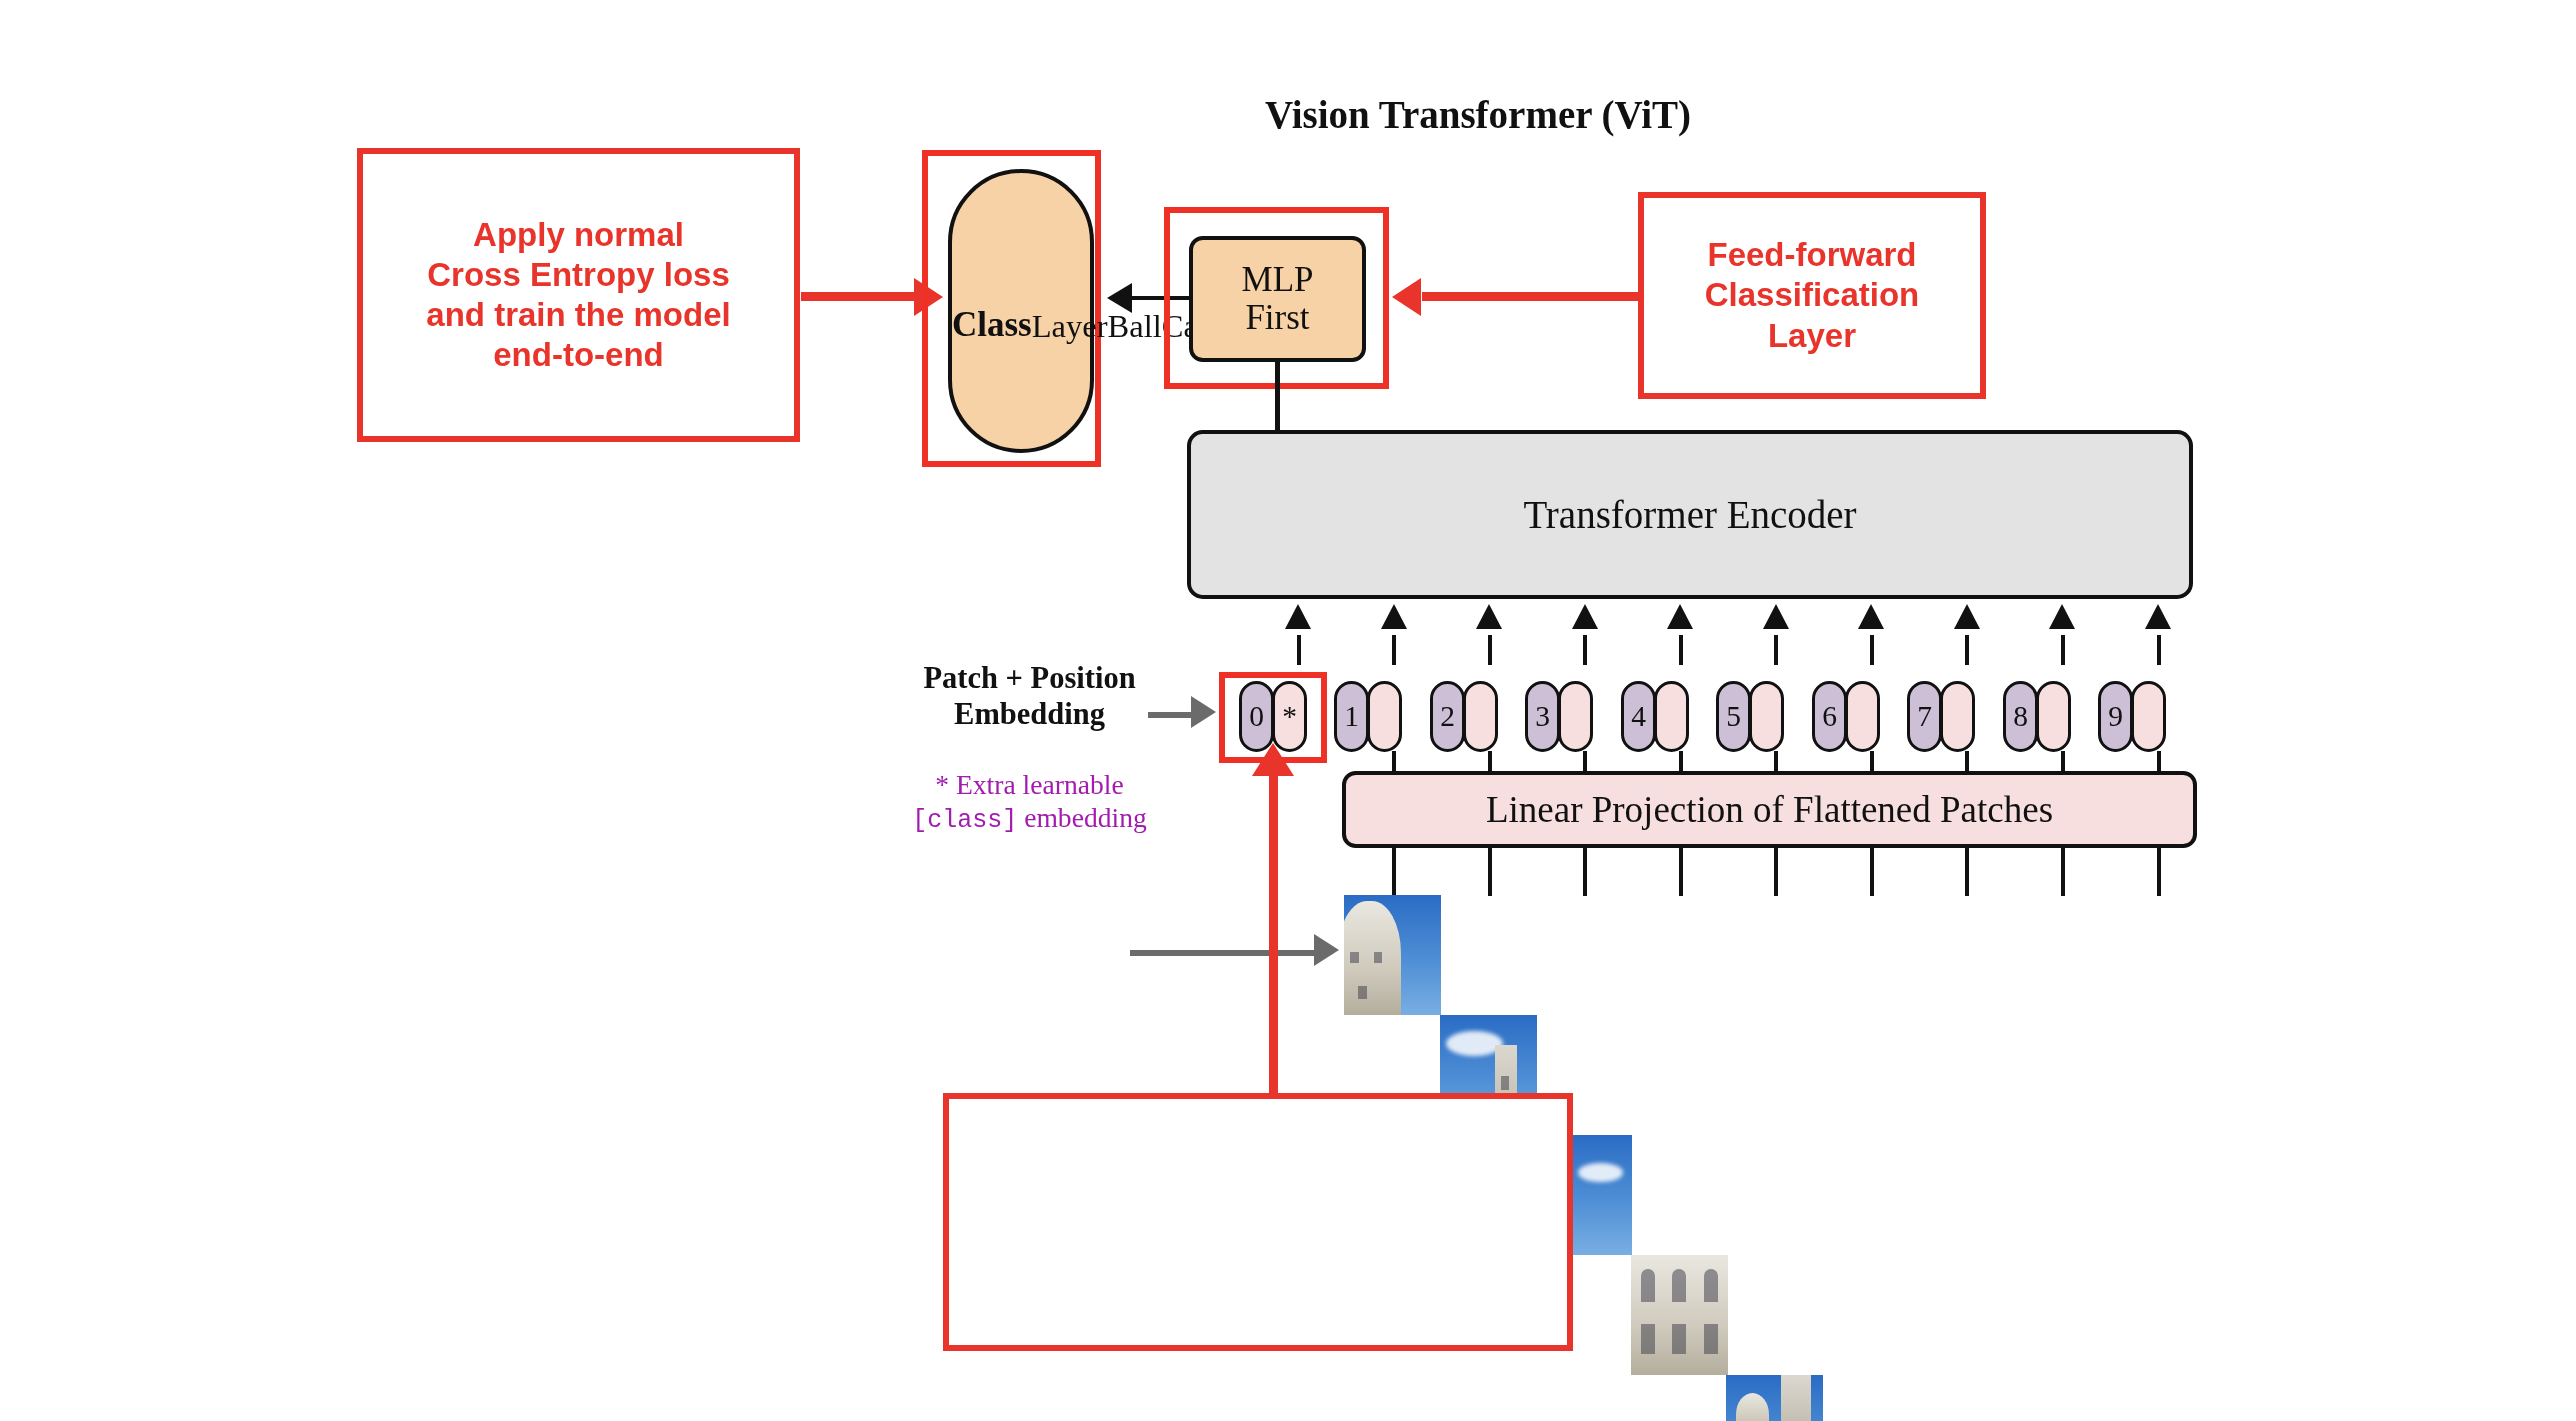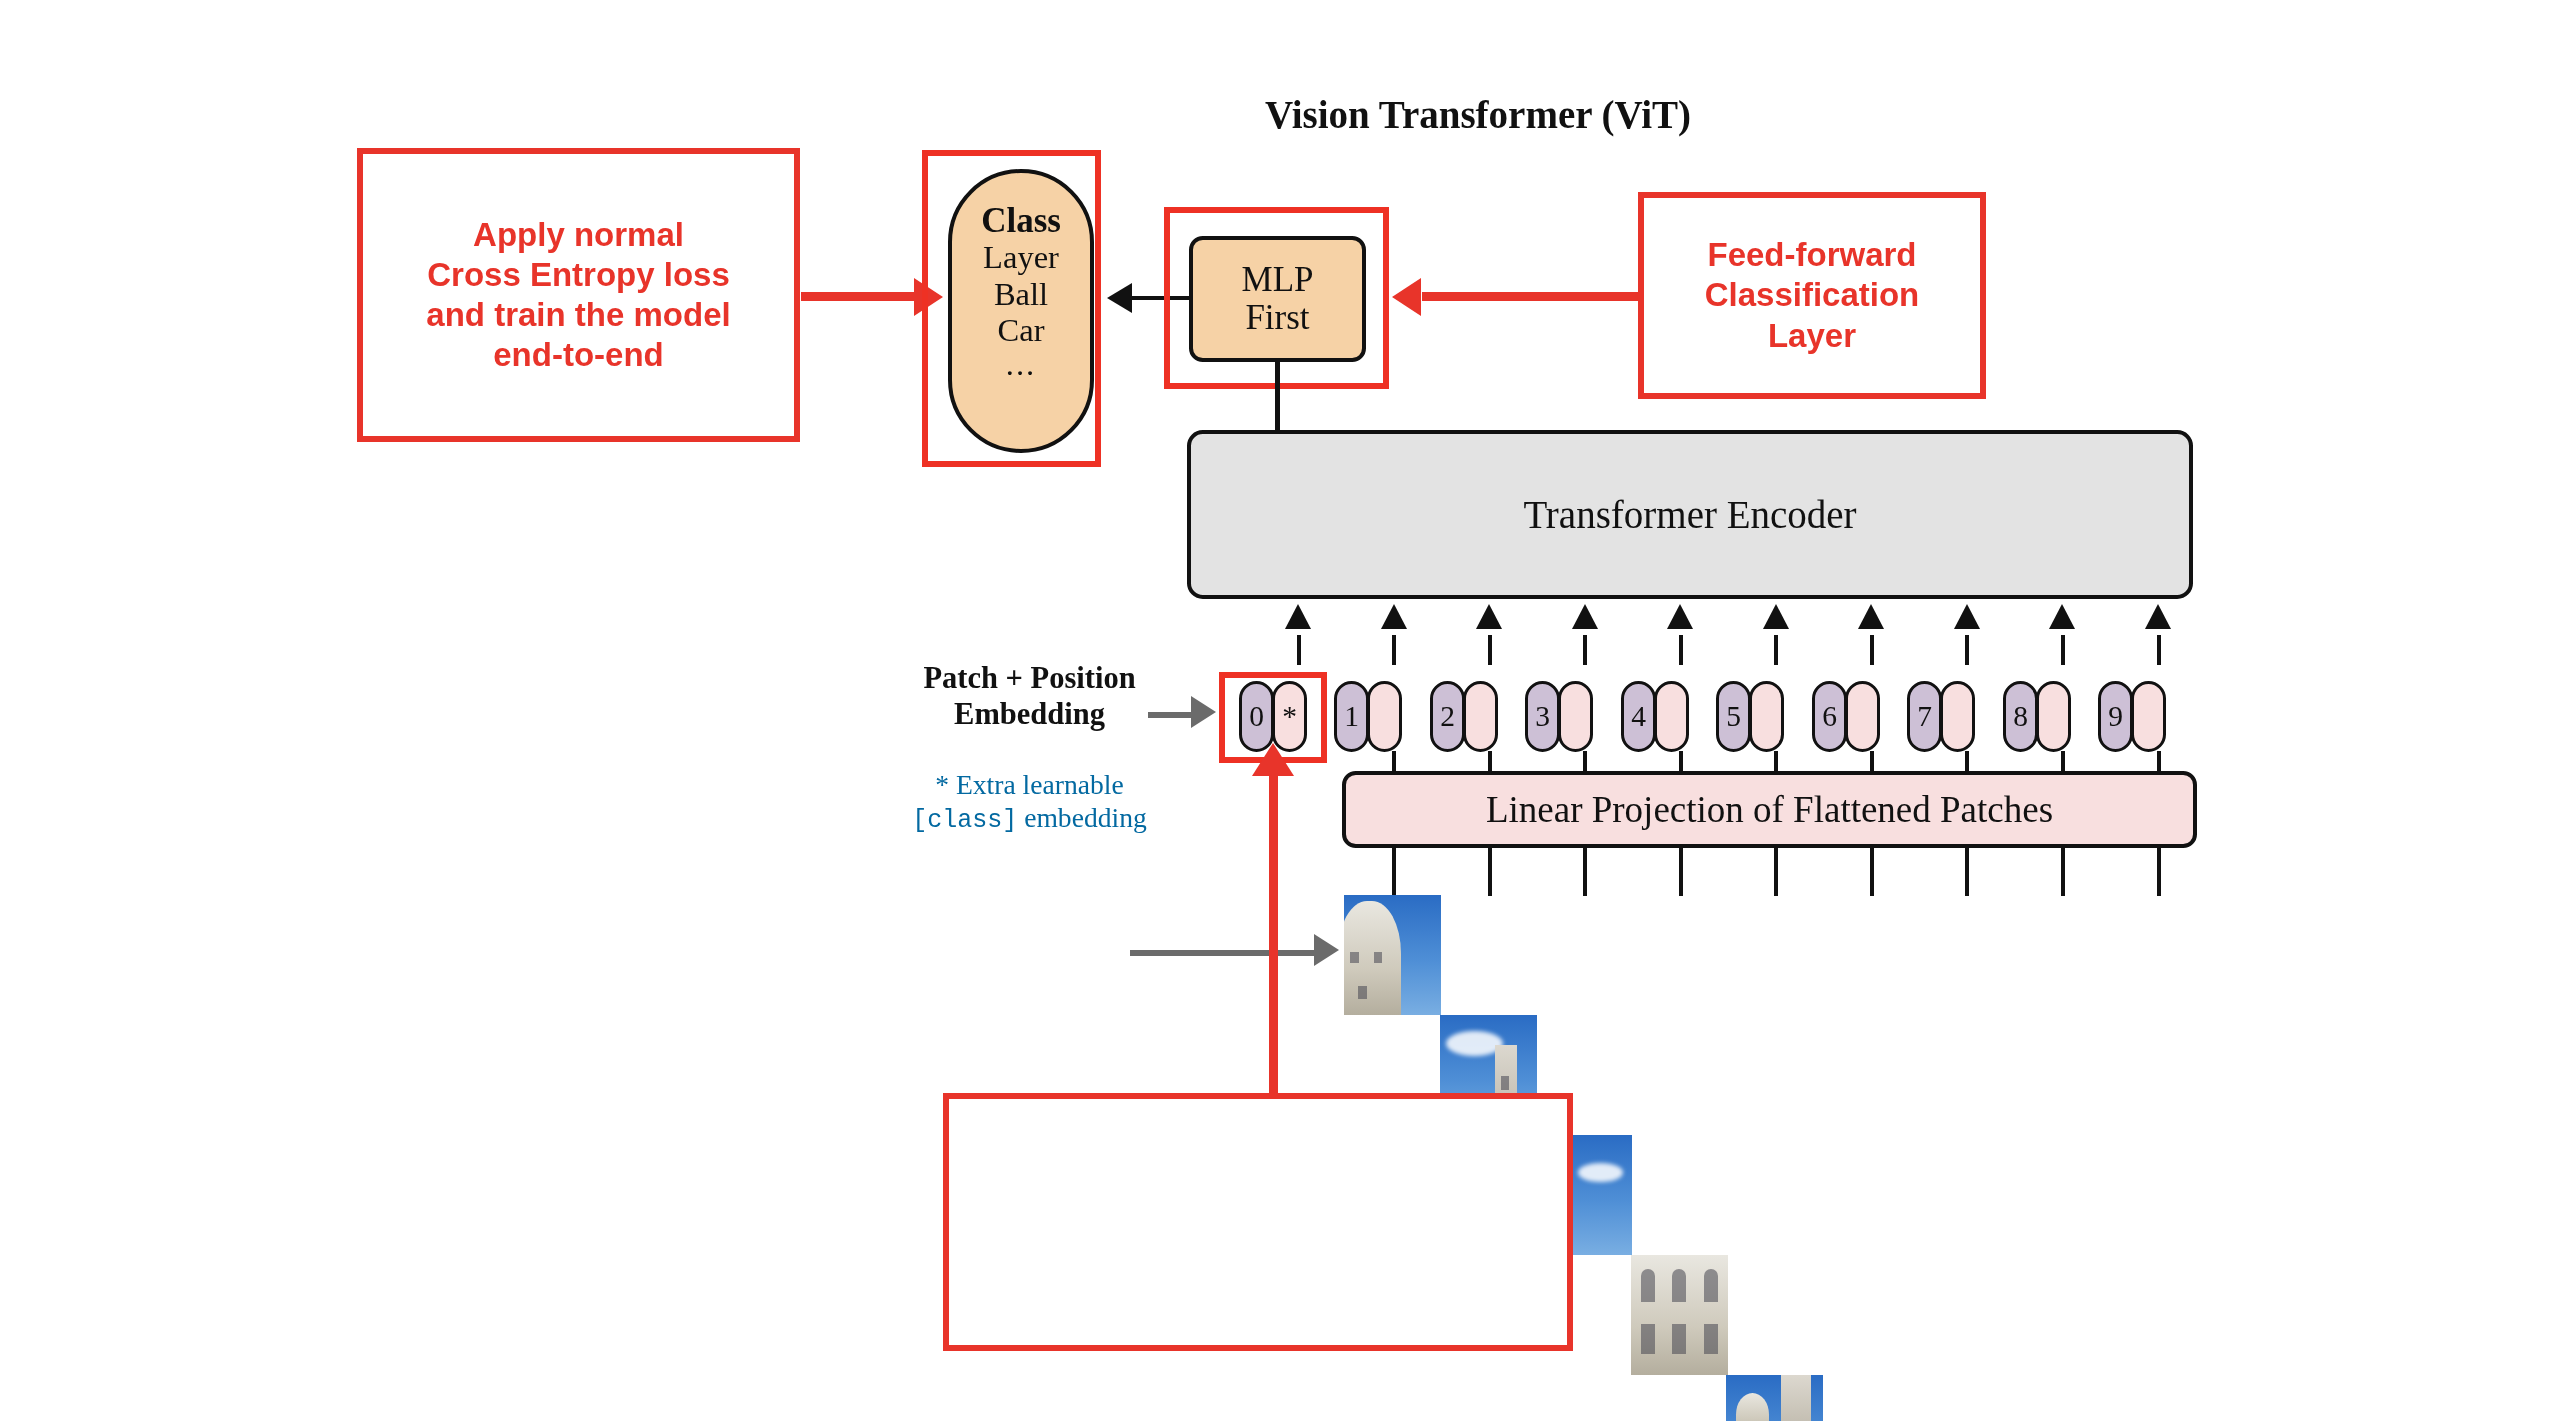--- a/index.html
+++ b/index.html
@@ -14,21 +14,21 @@
   .redbox{border:6.9px solid #e8342a;background:#fff;box-sizing:border-box;
           display:flex;align-items:center;justify-content:center;text-align:center;}
   .redtext{font-family:"Liberation Sans",sans-serif;font-weight:bold;color:#e8342a;
            font-size:33px;line-height:1.22;}
 
   
   .redframe{border:6.9px solid #ee3124;background:transparent;box-sizing:border-box;}
 
   
   .classcap{background:#f6d2a6;border:4.9px solid #111;border-radius:9846px;box-sizing:border-box;
-            display:flex;flex-direction:column;align-items:center;justify-content:flex-start;}
+            display:flex;flex-direction:row;align-items:center;justify-content:flex-start;}
   .classcap .ct{font-family:"Liberation Serif",serif;color:#111;}
   .class-head{font-weight:bold;font-size:35px;line-height:1.05;}
   .class-item{font-size:32.5px;line-height:1.12;}
   .class-dots{font-size:32.5px;line-height:1.0;letter-spacing:2px;}
 
   .mlp{background:#f6d2a6;border:4.9px solid #111;border-radius:13.8px;box-sizing:border-box;
        display:flex;align-items:center;justify-content:center;text-align:center;
        font-family:"Liberation Serif",serif;font-size:35px;line-height:1.1;color:#111;}
 
   
@@ -67,21 +67,21 @@
   .redarrow-up{width:0;height:0;border-left:21.7px solid transparent;border-right:21.7px solid transparent;
                border-bottom:33px solid #e8342a;}
 
   .grayline-h{background:#6b6b6b;height:5.9px;}
   .grayarrow-right{width:0;height:0;border-top:16.7px solid transparent;border-bottom:16.7px solid transparent;
                    border-left:25.6px solid #6b6b6b;}
 
   
   .pplabel{font-family:"Liberation Serif",serif;font-weight:bold;font-size:30.5px;color:#111;
            text-align:center;line-height:1.18;}
-  .extralabel{font-family:"Liberation Serif",serif;font-size:27.6px;color:#0369a1;text-align:center;line-height:1.2;}
+  .extralabel{font-family:"Liberation Serif",serif;font-size:27.6px;color:#a21caf;text-align:center;line-height:1.2;}
   .mono{font-family:"Liberation Mono",monospace;font-size:25px;}
 
   
   .patch{position:relative;overflow:hidden;box-sizing:border-box;background:#2f6fc0;}
   .patch .sky{position:absolute;inset:0;background:linear-gradient(180deg,#2a6cc4 0%,#4f8fd6 55%,#79aee2 100%);}
   .patch .cloud{position:absolute;background:rgba(255,255,255,.85);border-radius:50%;filter:blur(2px);}
   .patch .bld{position:absolute;background:linear-gradient(180deg,#e9e7e0 0%,#cfcabc 60%,#b4ae9e 100%);}
   .patch .tower{position:absolute;background:linear-gradient(180deg,#dcd8cf 0%,#b9b3a5 100%);}
   .patch .win{position:absolute;background:rgba(70,70,80,.55);}
 </style>

